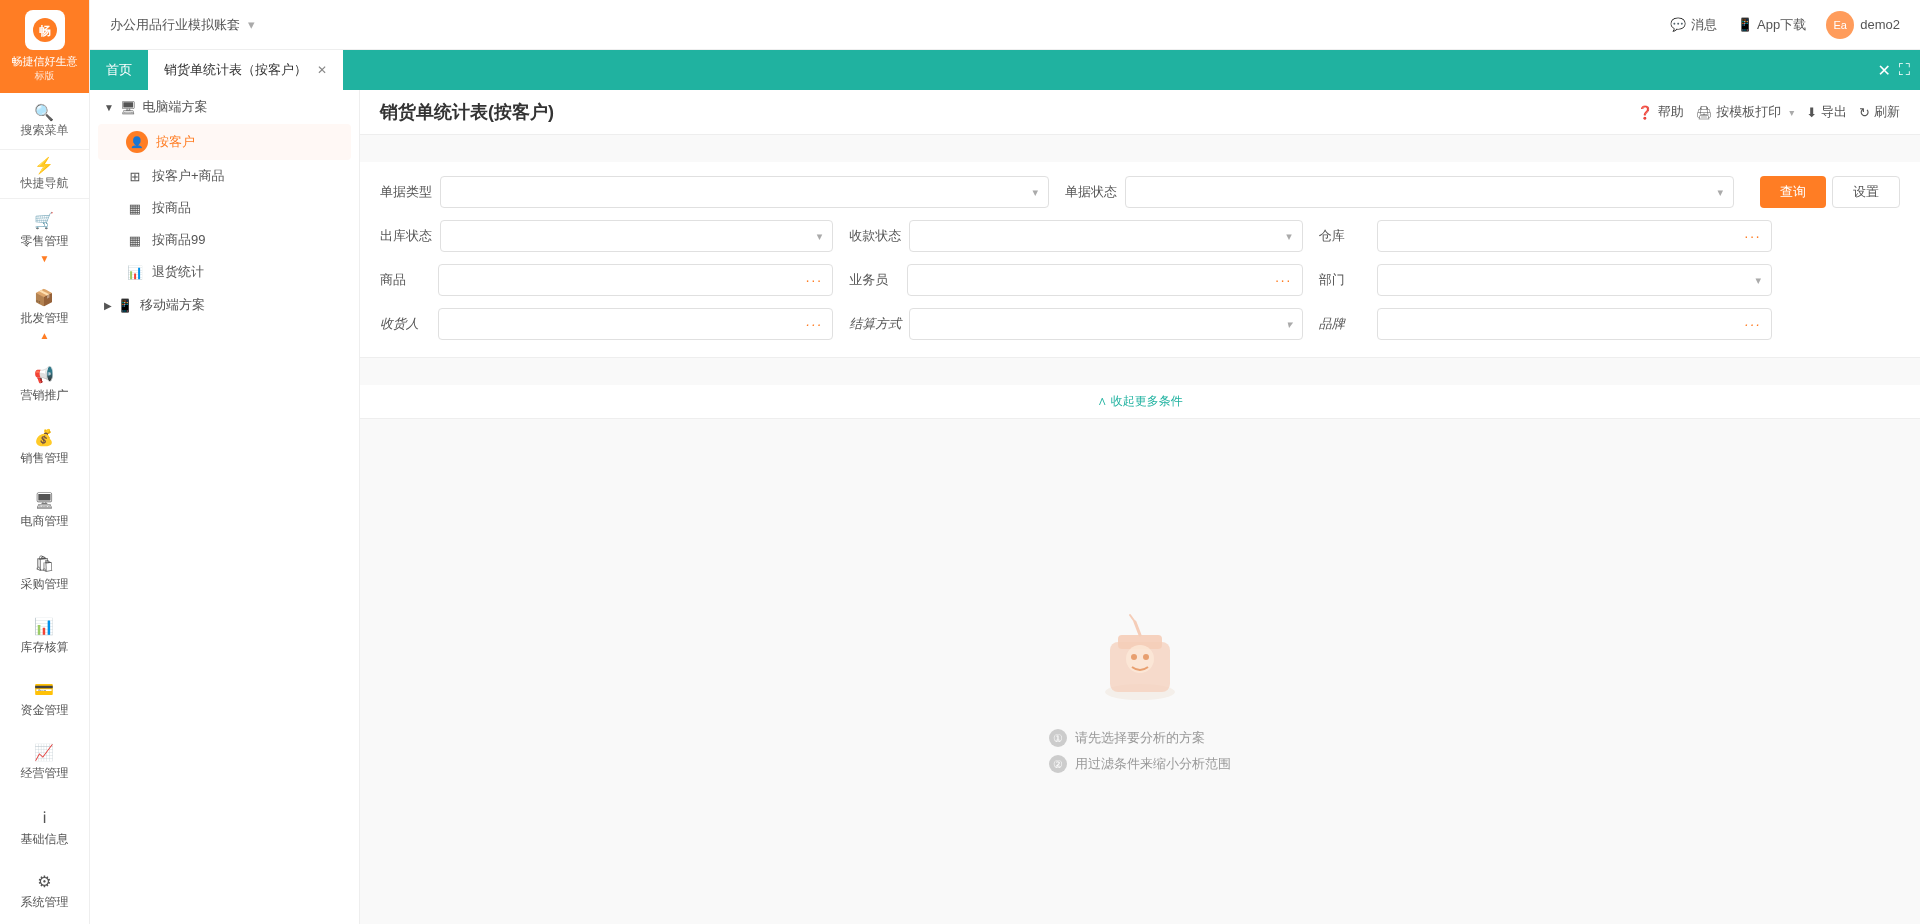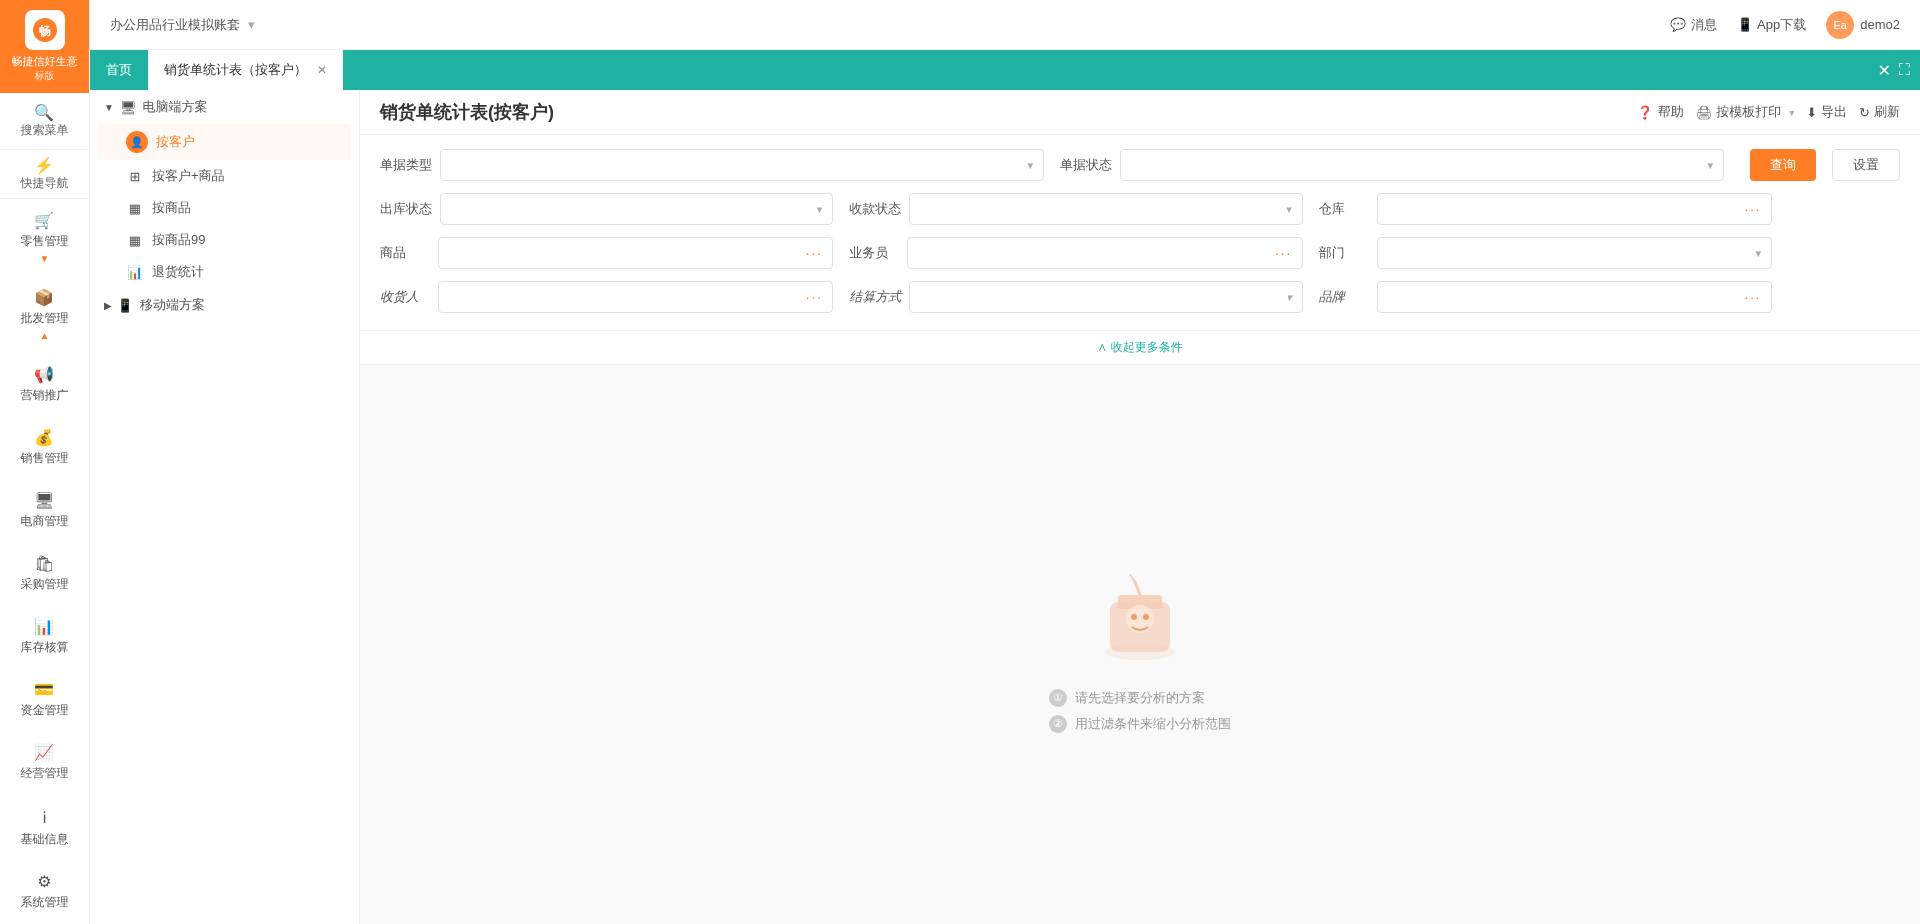--- a/index.html
+++ b/index.html
@@ -248,20 +248,21 @@
       flex-shrink: 0;
     }
 
     
     .right-panel {
       flex: 1;
       display: flex;
       flex-direction: column;
       overflow: hidden;
       background: #f9f9f9;
+      gap: 27px;
     }
 
     
     .page-header {
       background: #fff;
       padding: 10px 20px;
       display: flex;
       align-items: center;
       justify-content: space-between;
       border-bottom: 1px solid #eee;
@@ -379,21 +380,20 @@
     }
     .btn-settings {
       background: #fff;
       color: #555;
       border: 1px solid #e0e0e0;
       border-radius: 4px;
       padding: 2px 20px;
       cursor: pointer;
       font-size: 13px;
       height: 32px;
-      margin-left: 10px;
     }
 
     
     .collapse-bar {
       text-align: center;
       padding: 8px;
       background: #fff;
       border-bottom: 1px solid #eee;
       cursor: pointer;
       color: #888;

